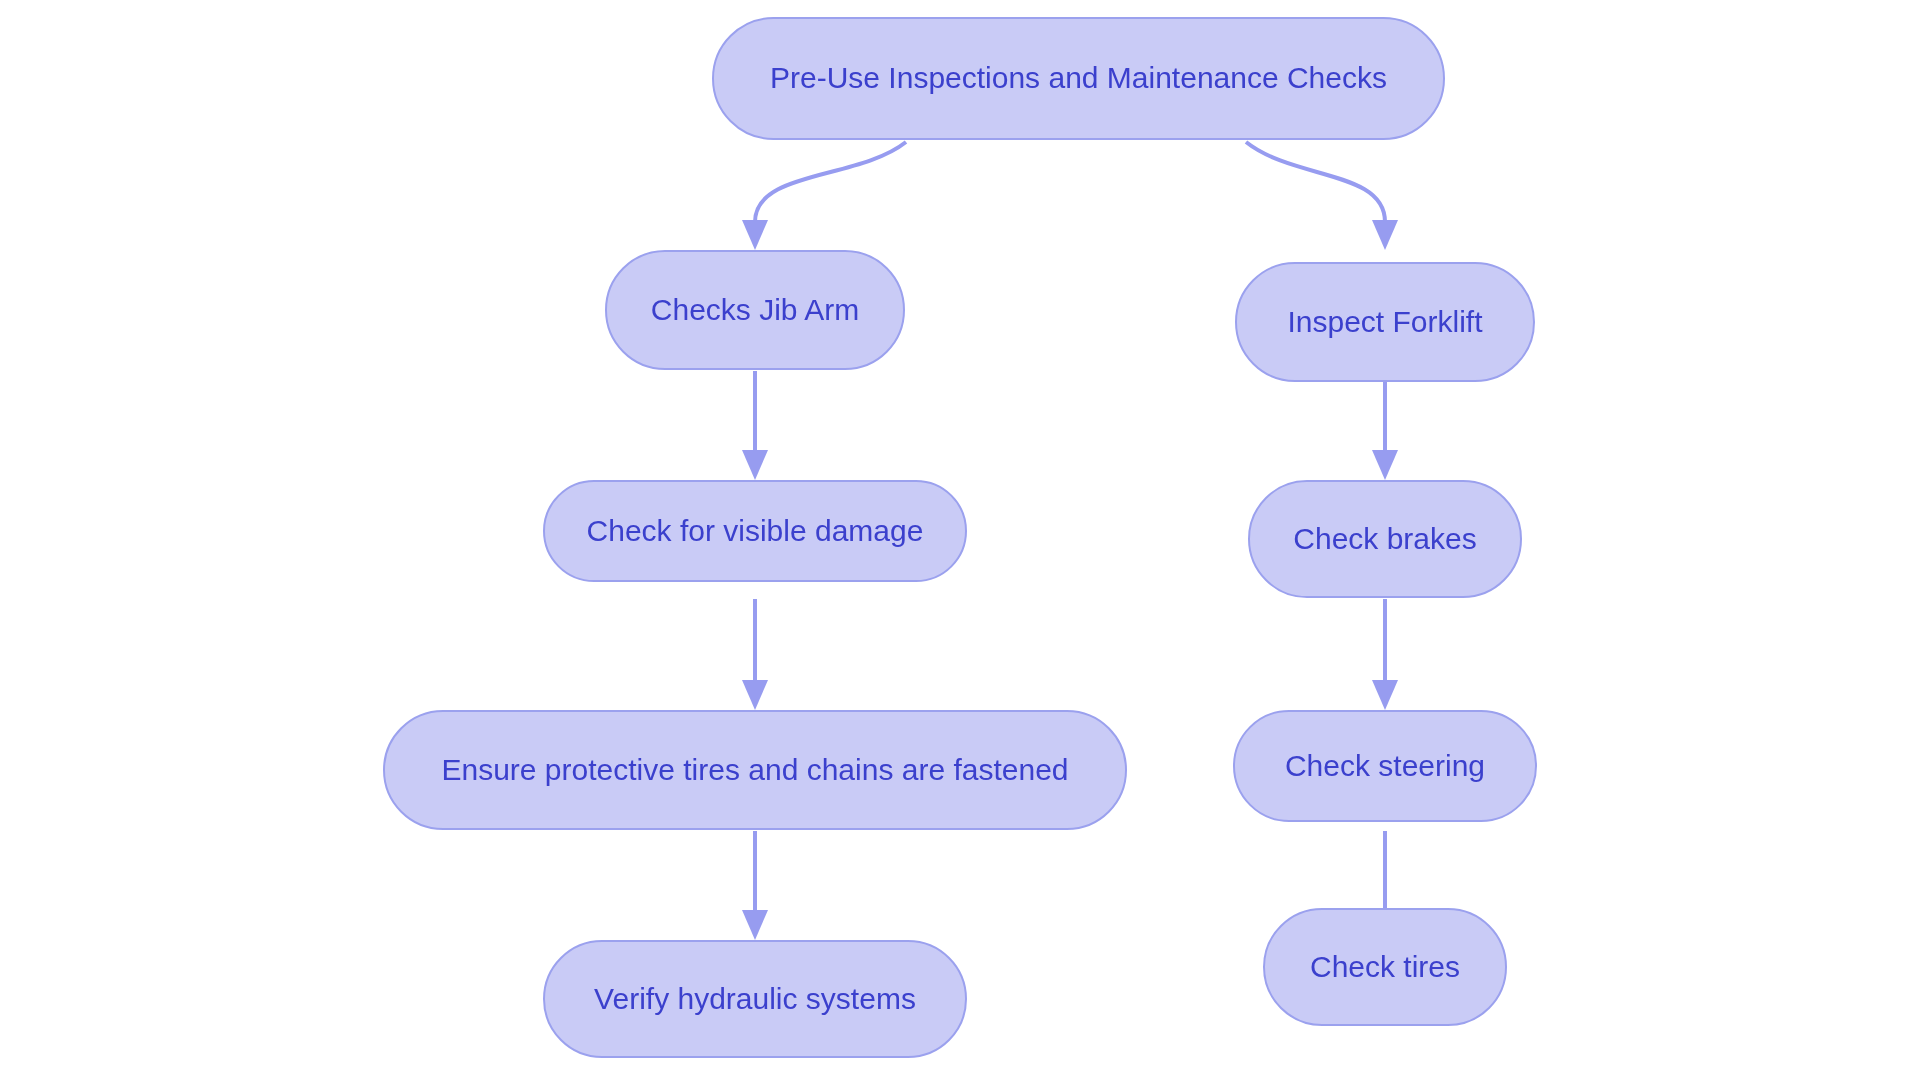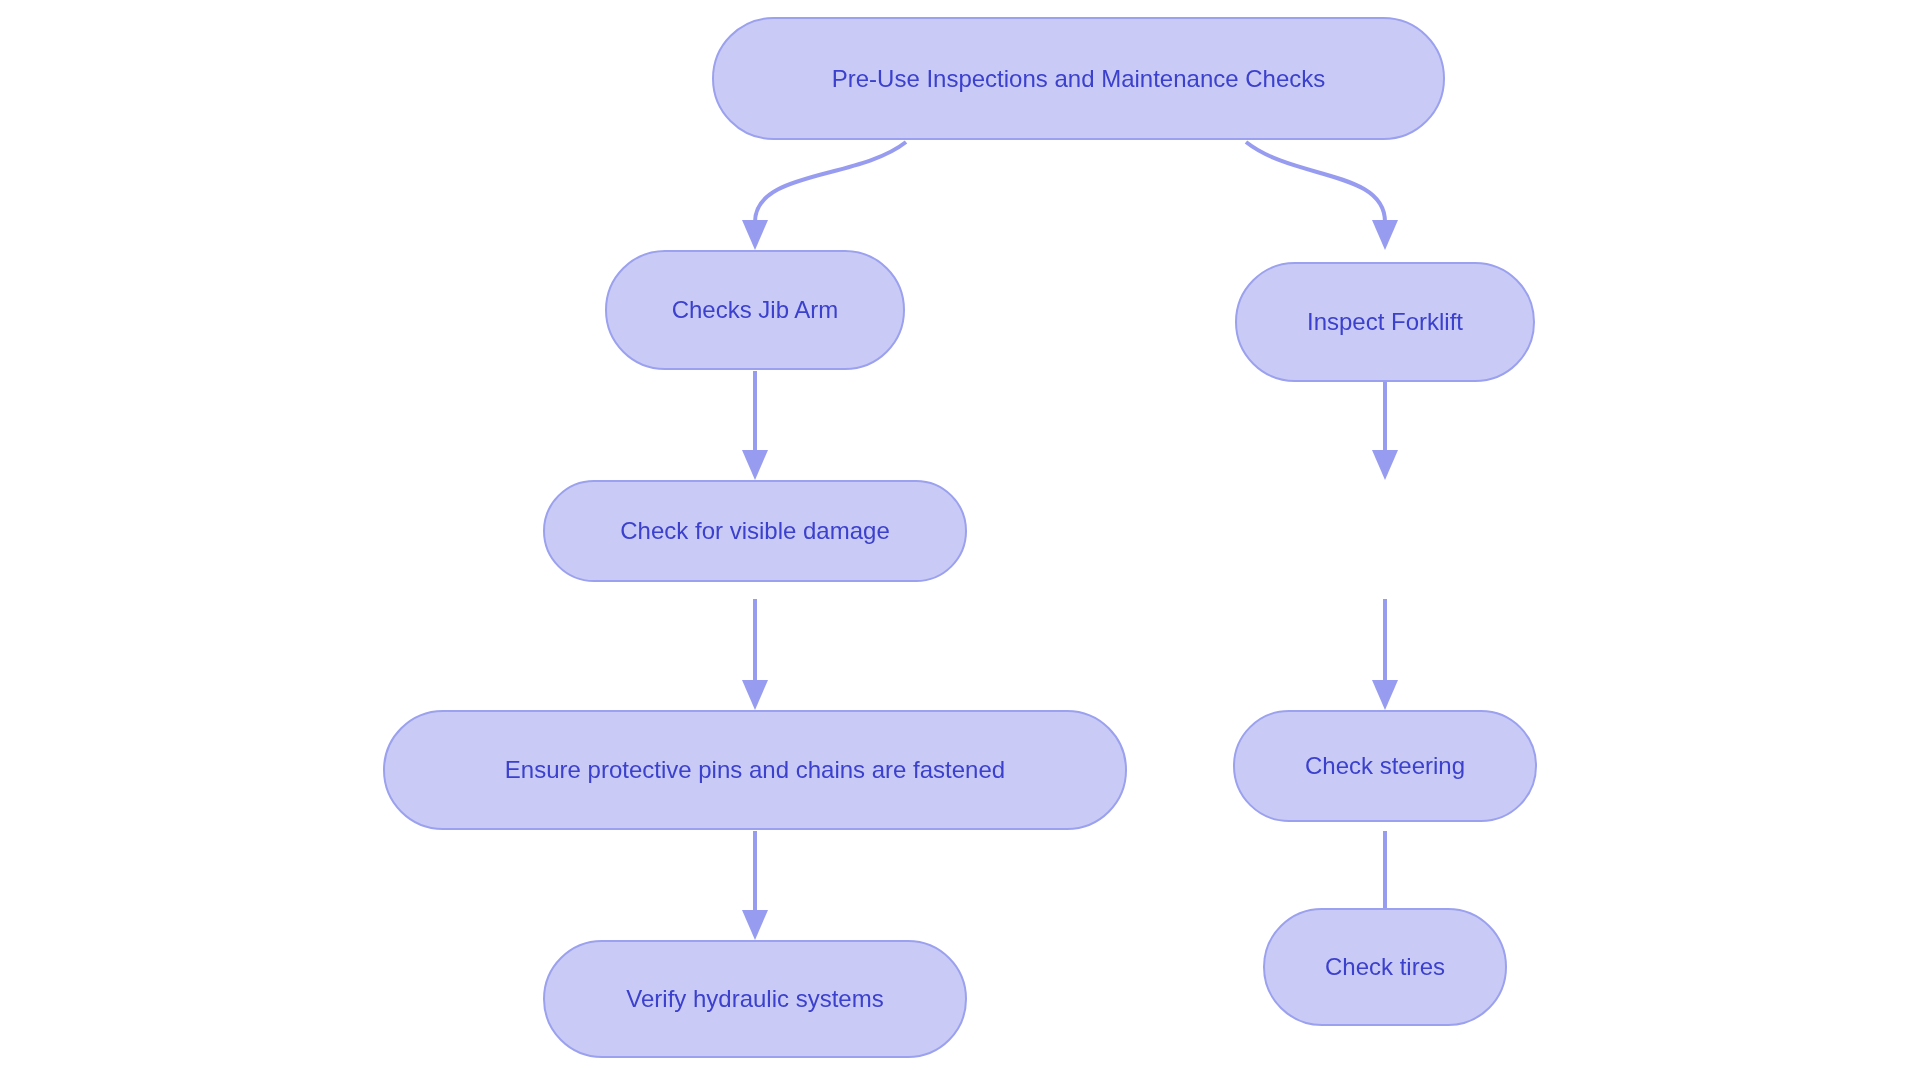--- a/index.html
+++ b/index.html
@@ -36,21 +36,21 @@
     position: absolute;
     box-sizing: border-box;
     background: #c9cbf6;
     border: 2px solid #9ba1ee;
     border-radius: 62px;
     display: flex;
     align-items: center;
     justify-content: center;
     text-align: center;
     color: #3b40cd;
-    font-size: 24px;
+    font-size: 30px;
     line-height: 1.15;
   }
   .n-root      { left: 712px;  top: 17px;  width: 733px; height: 123px; }
   .n-jib       { left: 605px;  top: 250px; width: 300px; height: 120px; }
   .n-forklift  { left: 1235px; top: 262px; width: 300px; height: 120px; }
   .n-damage    { left: 543px;  top: 480px; width: 424px; height: 102px; }
   .n-brakes    { left: 1248px; top: 480px; width: 274px; height: 118px; }
   .n-pins      { left: 383px;  top: 710px; width: 744px; height: 120px; }
   .n-steering  { left: 1233px; top: 710px; width: 304px; height: 112px; }
   .n-hydraulic { left: 543px;  top: 940px; width: 424px; height: 118px; }
@@ -97,23 +97,26 @@
   </div>
 
   <div class="node n-forklift">
     <span>Inspect Forklift</span>
   </div>
 
   <div class="node n-damage">
     <span>Check for visible damage</span>
   </div>
 
+  <div class="node n-brakes">
+    <span>Check brakes</span>
+  </div>
 
   <div class="node n-pins">
-    <span>Ensure protective pins and chains are fastened</span>
+    <span>Ensure protective tires and chains are fastened</span>
   </div>
 
   <div class="node n-steering">
     <span>Check steering</span>
   </div>
 
   <div class="node n-hydraulic">
     <span>Verify hydraulic systems</span>
   </div>
 

